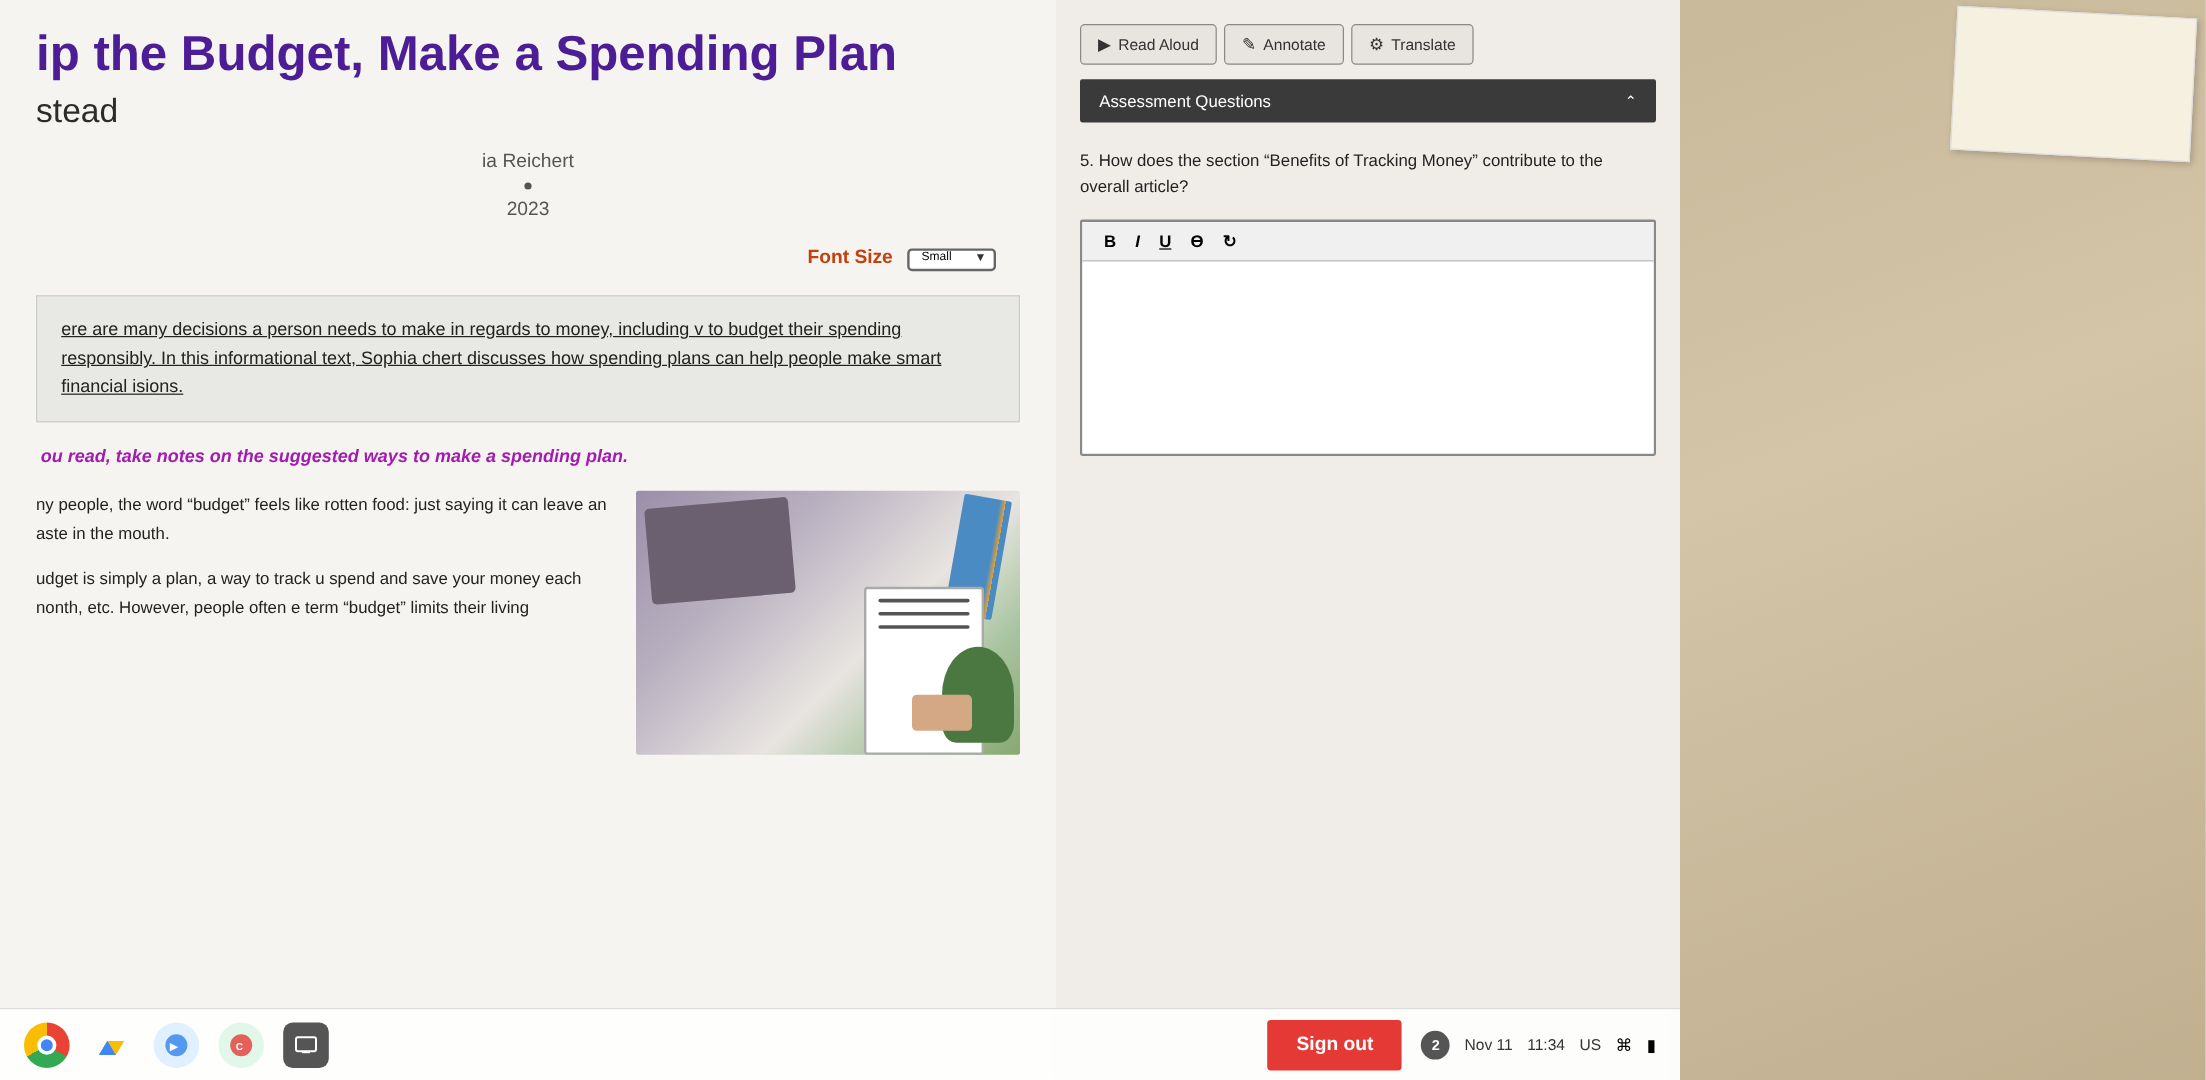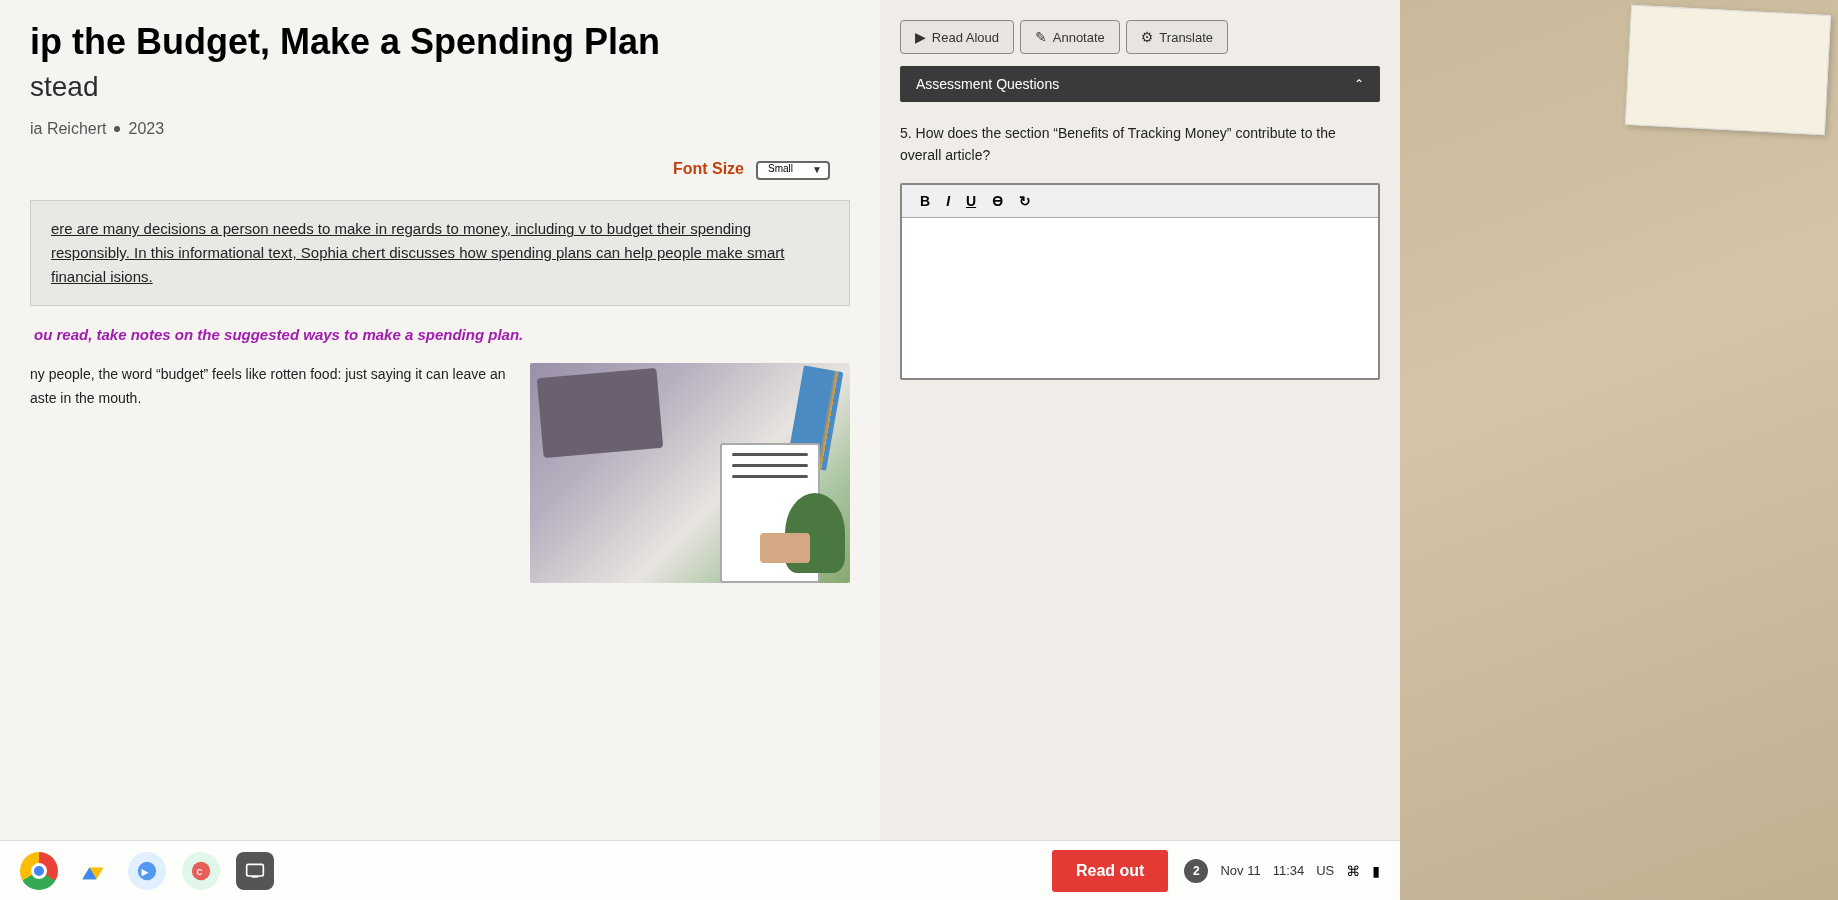--- a/index.html
+++ b/index.html
@@ -30,41 +30,42 @@
       top: 0;
       left: 0;
       width: 880px;
       height: 900px;
       background: #f5f4f0;
       padding: 20px 30px;
       overflow: hidden;
     }
 
     .article-title {
-      font-size: 36px;
+      font-size: 41px;
       font-weight: 900;
-      color: #000000;
+      color: #4c1d95;
       line-height: 1.2;
       margin-bottom: 8px;
     }
 
     .article-subtitle {
       font-size: 28px;
       font-weight: 400;
       color: #2c2c2c;
       margin-bottom: 17px;
     }
 
     .article-meta {
       font-size: 16px;
       color: #555;
       margin-bottom: 20px;
       display: flex;
       align-items: center;
       gap: 8px;
+      flex-direction: column;
     }
 
     .meta-dot {
       width: 6px;
       height: 6px;
       background: #555;
       border-radius: 50%;
       display: inline-block;
     }
 
@@ -457,20 +458,21 @@
     </div>
 
     <div class="intro-note">
       <span>ou read, take notes on the suggested ways to make a spending plan.</span>
     </div>
 
     <div class="article-content">
       <div class="article-text">
         <div class="article-body-text">
           <p>ny people, the word “budget” feels like rotten food: just saying it can leave an aste in the mouth.</p>
+          <p>udget is simply a plan, a way to track u spend and save your money each nonth, etc. However, people often e term “budget” limits their living</p>
         </div>
       </div>
 
       <div class="article-image">
         <div class="img-laptop"></div>
         <div class="img-pencils"></div>
         <div class="img-calendar">
           <div class="img-calendar-line"></div>
           <div class="img-calendar-line"></div>
           <div class="img-calendar-line"></div>
@@ -551,21 +553,21 @@
       </svg>
     </div>
 
     <div class="taskbar-icon" style="background:#555; border-radius:8px;">
       <svg width="20" height="20" viewBox="0 0 24 24">
         <rect x="2" y="4" width="20" height="14" rx="2" fill="none" stroke="white" stroke-width="2"></rect>
         <rect x="8" y="18" width="8" height="2" fill="white"></rect>
       </svg>
     </div>
 
-    <button class="sign-out-btn" style="position:relative; bottom:auto; right:auto; margin-left:auto;">Read out</button>
+    <button class="sign-out-btn" style="position:relative; bottom:auto; right:auto; margin-left:auto;">Sign out</button>
 
     <div class="taskbar-right" style="position:relative; right:auto; height:auto;">
       <div class="notification-badge">2</div>
       <span class="taskbar-date">Nov 11</span>
       <span class="taskbar-time">11:34</span>
       <span style="font-size:13px; color:#333;">US</span>
       <span style="font-size:14px;">⌘</span>
       <span style="font-size:14px;">▮</span>
     </div>
   </div>

